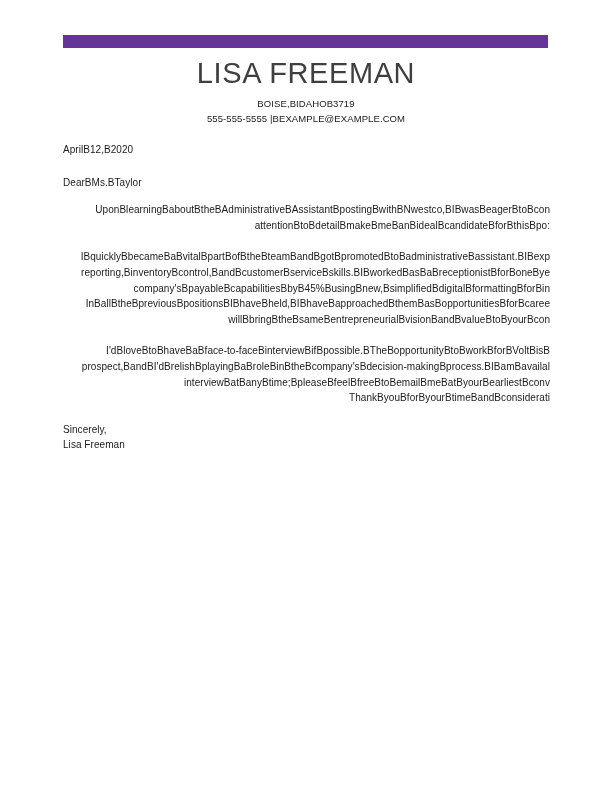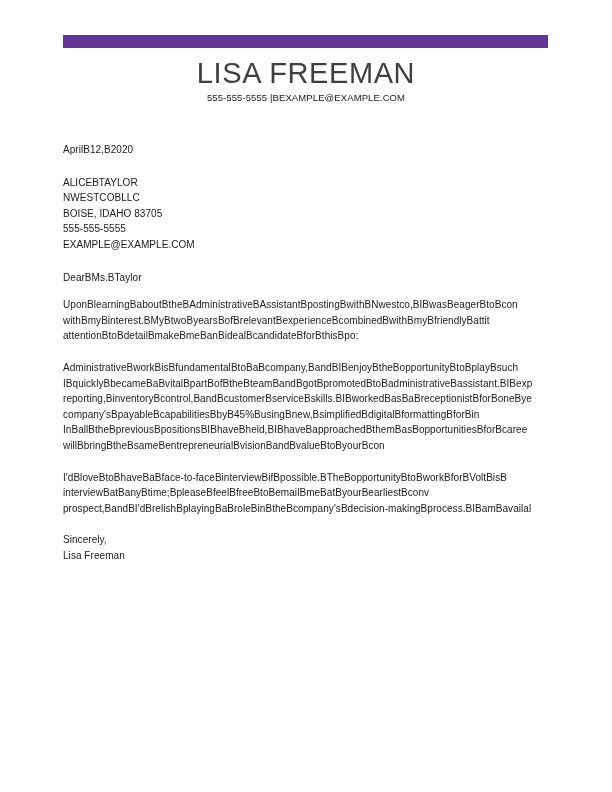--- a/index.html
+++ b/index.html
@@ -81,72 +81,65 @@
   .line {
     white-space: pre;
     overflow: hidden;
     text-overflow: clip;
     height: 15.6px;
   }
 
   .date-block { margin-bottom: 17px; }
   .recipient-block { margin-bottom: 17px; }
   .salutation-block { margin-bottom: 12px; }
-  .para { margin-bottom: 16px; }
+  .para { margin-bottom: 16px; text-align: right; }
   .closing-block { margin-bottom: 12px; }
 </style>
 </head>
 <body>
 
 <div class="page">
 
   <div class="accent-bar"></div>
 
   <div class="letterhead">
     <div class="name-heading">LISA FREEMAN</div>
+    <div class="contact-line first">BOISE,BIDAHOB3719</div>
     <div class="contact-line">555-555-5555 |BEXAMPLE@EXAMPLE.COM</div>
   </div>
 
   <div class="body">
 
     <div class="block date-block">
       <div class="line">AprilB12,B2020</div>
     </div>
 
-    <div class="block recipient-block">
-      <div class="line">ALICEBTAYLOR</div>
-      <div class="line">NWESTCOBLLC</div>
-      <div class="line">BOISE, IDAHO 83705</div>
-      <div class="line">555-555-5555</div>
-      <div class="line">EXAMPLE@EXAMPLE.COM</div>
-    </div>
 
     <div class="block salutation-block">
       <div class="line">DearBMs.BTaylor</div>
     </div>
 
     <div class="block para">
       <div class="line">UponBlearningBaboutBtheBAdministrativeBAssistantBpostingBwithBNwestco,BIBwasBeagerBtoBcon</div>
-      <div class="line">withBmyBinterest.BMyBtwoByearsBofBrelevantBexperienceBcombinedBwithBmyBfriendlyBattit</div>
       <div class="line">attentionBtoBdetailBmakeBmeBanBidealBcandidateBforBthisBpo:</div>
     </div>
 
     <div class="block para">
-      <div class="line">AdministrativeBworkBisBfundamentalBtoBaBcompany,BandBIBenjoyBtheBopportunityBtoBplayBsuch</div>
       <div class="line">IBquicklyBbecameBaBvitalBpartBofBtheBteamBandBgotBpromotedBtoBadministrativeBassistant.BIBexp</div>
       <div class="line">reporting,BinventoryBcontrol,BandBcustomerBserviceBskills.BIBworkedBasBaBreceptionistBforBoneBye</div>
       <div class="line">company'sBpayableBcapabilitiesBbyB45%BusingBnew,BsimplifiedBdigitalBformattingBforBin</div>
       <div class="line">InBallBtheBpreviousBpositionsBIBhaveBheld,BIBhaveBapproachedBthemBasBopportunitiesBforBcaree</div>
       <div class="line">willBbringBtheBsameBentrepreneurialBvisionBandBvalueBtoByourBcon</div>
     </div>
 
     <div class="block para">
       <div class="line">I'dBloveBtoBhaveBaBface-to-faceBinterviewBifBpossible.BTheBopportunityBtoBworkBforBVoltBisB</div>
+      <div class="line">prospect,BandBI'dBrelishBplayingBaBroleBinBtheBcompany'sBdecision-makingBprocess.BIBamBavailal</div>
       <div class="line">interviewBatBanyBtime;BpleaseBfeelBfreeBtoBemailBmeBatByourBearliestBconv</div>
-      <div class="line">prospect,BandBI'dBrelishBplayingBaBroleBinBtheBcompany'sBdecision-makingBprocess.BIBamBavailal</div>
+      <div class="line">ThankByouBforByourBtimeBandBconsiderati</div>
     </div>
 
     <div class="block closing-block">
       <div class="line">Sincerely,</div>
       <div class="line">Lisa Freeman</div>
     </div>
 
   </div>
 </div>
 

